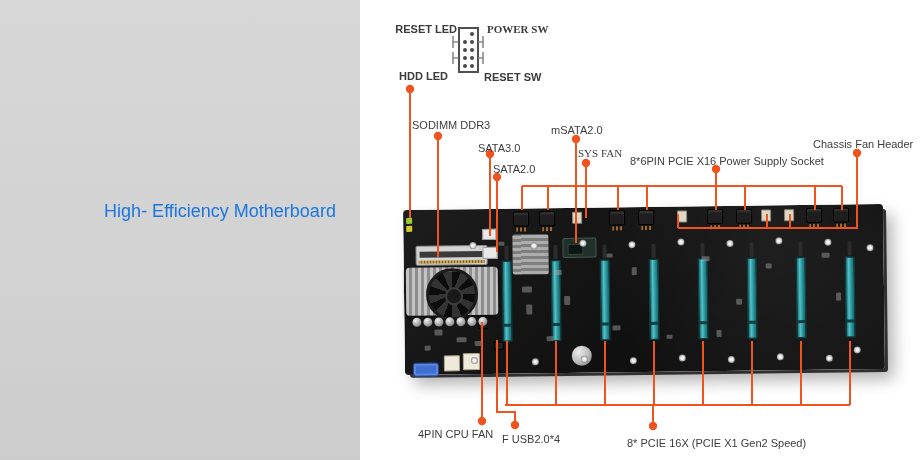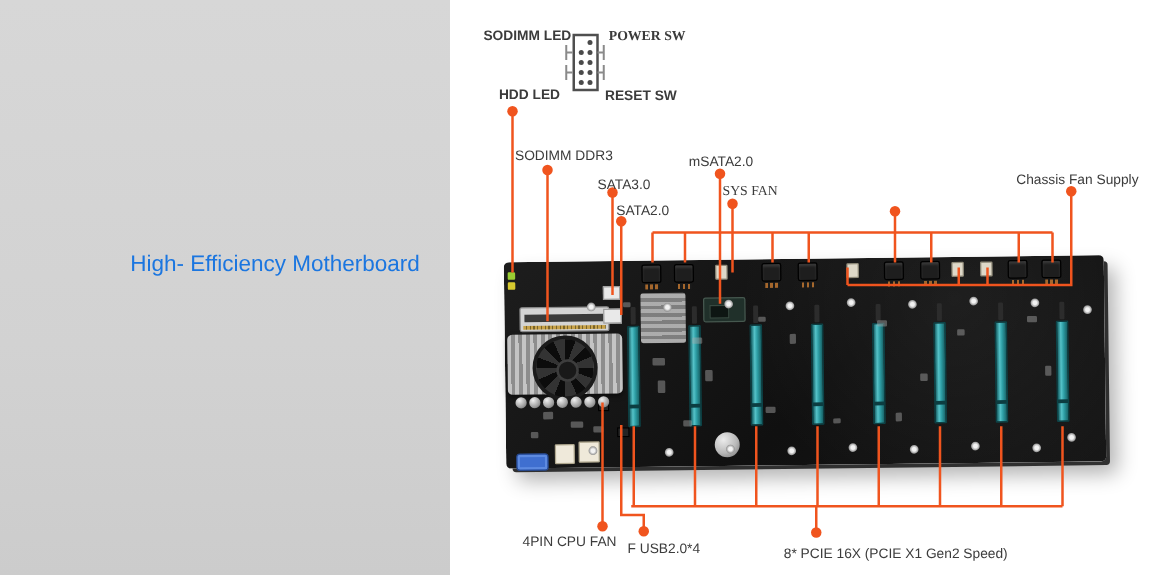--- a/index.html
+++ b/index.html
@@ -143,21 +143,21 @@
 <body>
 
 <div class="stage">
 
   <aside class="left-panel">
     <div class="title-block">
       <div class="page-subtitle">High- Efficiency Motherboard</div>
     </div>
   </aside>
 
-  <div class="pinlbl" style="right:463px;top:23px;">SODIMM LED</div>
+  <div class="pinlbl" style="right:463px;top:23px;">RESET LED</div>
   <div class="pinlbl" style="left:487px;top:23px;font-family:Liberation Serif, serif;">POWER SW</div>
   <div class="pinlbl" style="right:472px;top:70px;">HDD LED</div>
   <div class="pinlbl" style="left:484px;top:71px;">RESET SW</div>
 
   <div class="pin-header-box">
     <span class="pin-dot hidden"></span>
     <span class="pin-dot"></span>
     <span class="pin-dot"></span>
     <span class="pin-dot"></span>
     <span class="pin-dot"></span>
@@ -308,17 +308,18 @@
                        M703,405 V341 M752,405 V341 M801,405 V341 M850,405 V341
                        M653,405 V424"></path>
     <circle class="dot" cx="653" cy="426" r="4.2"></circle>
   </svg>
 
   <div class="lbl" style="left:412px;top:119px;">SODIMM DDR3</div>
   <div class="lbl" style="left:478px;top:142px;">SATA3.0</div>
   <div class="lbl" style="left:493px;top:163px;">SATA2.0</div>
   <div class="lbl" style="left:551px;top:124px;">mSATA2.0</div>
   <div class="lbl" style="left:578px;top:147px;font-family:Liberation Serif, serif;">SYS FAN</div>
-  <div class="lbl" style="left:813px;top:138px;">Chassis Fan Supply</div>
+  <div class="lbl" style="left:630px;top:155px;">8*6PIN PCIE X16 Power Supply Socket</div>
+  <div class="lbl" style="left:813px;top:138px;">Chassis Fan Header</div>
   <div class="lbl" style="left:418px;top:428px;">4PIN CPU FAN</div>
   <div class="lbl" style="left:502px;top:433px;">F USB2.0*4</div>
   <div class="lbl" style="left:627px;top:437px;">8* PCIE 16X (PCIE X1 Gen2 Speed)</div>
 </div>
 
 </body></html>

